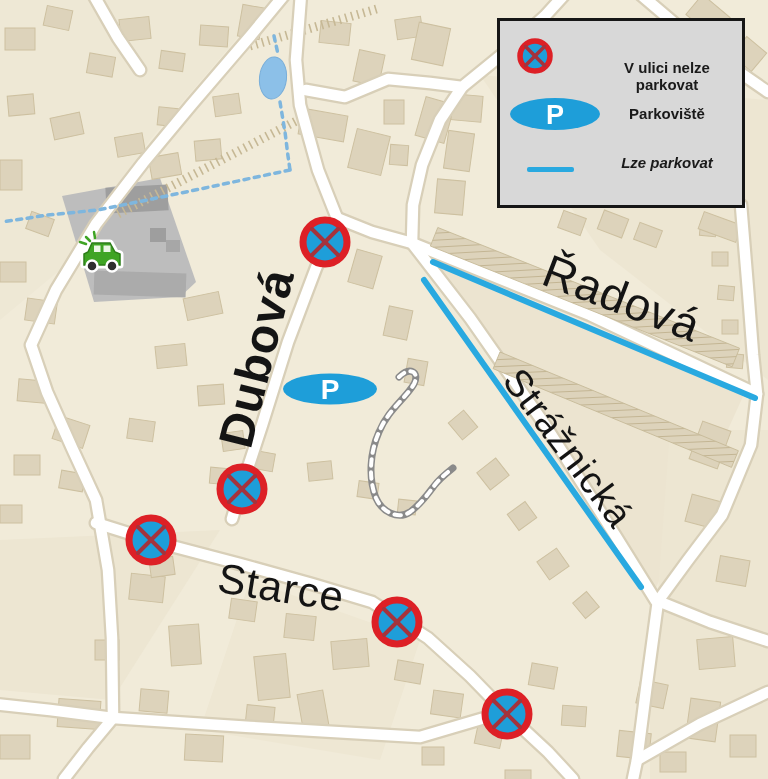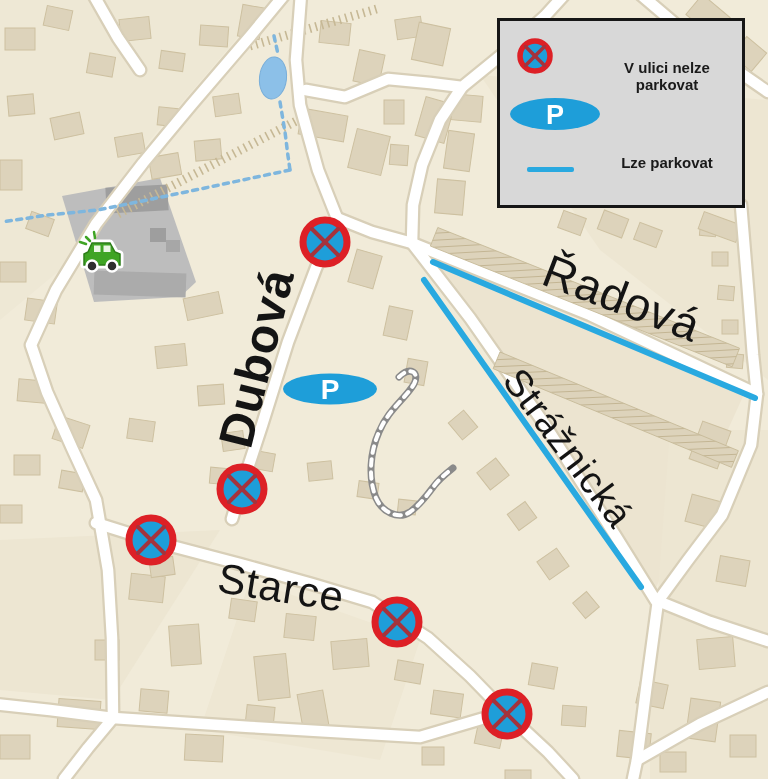--- a/index.html
+++ b/index.html
@@ -280,20 +280,21 @@
       <line x1="12.5" y1="12.5" x2="31.5" y2="31.5"></line>
       <line x1="31.5" y1="12.5" x2="12.5" y2="31.5"></line>
     </g>
   </svg>
   <div class="legend-label" style="top:26px;margin-top:12px;">V ulici nelze parkovat</div>
 
   <svg class="legend-sym" style="left:8px;top:75px;" width="94" height="36" viewBox="0 0 94 36">
     <ellipse id="lg-p-ellipse" cx="47" cy="18" rx="45" ry="16" fill="#1e9ed9"></ellipse>
     <text x="47" y="28" text-anchor="middle" font-size="27" font-weight="bold" fill="#ffffff" font-family="Liberation Sans, sans-serif">P</text>
   </svg>
+  <div class="legend-label" style="top:84px;">Parkoviště</div>
 
   <div class="legend-line" id="lg-line" style="background: rgb(41, 169, 224);"></div>
-  <div class="legend-label" style="top:133px;">
+  <div class="legend-label" style="top:133px;font-style:italic;">
     <div>Lze parkovat</div>
   </div>
 </div>
 
 </div>
 
 </body></html>

